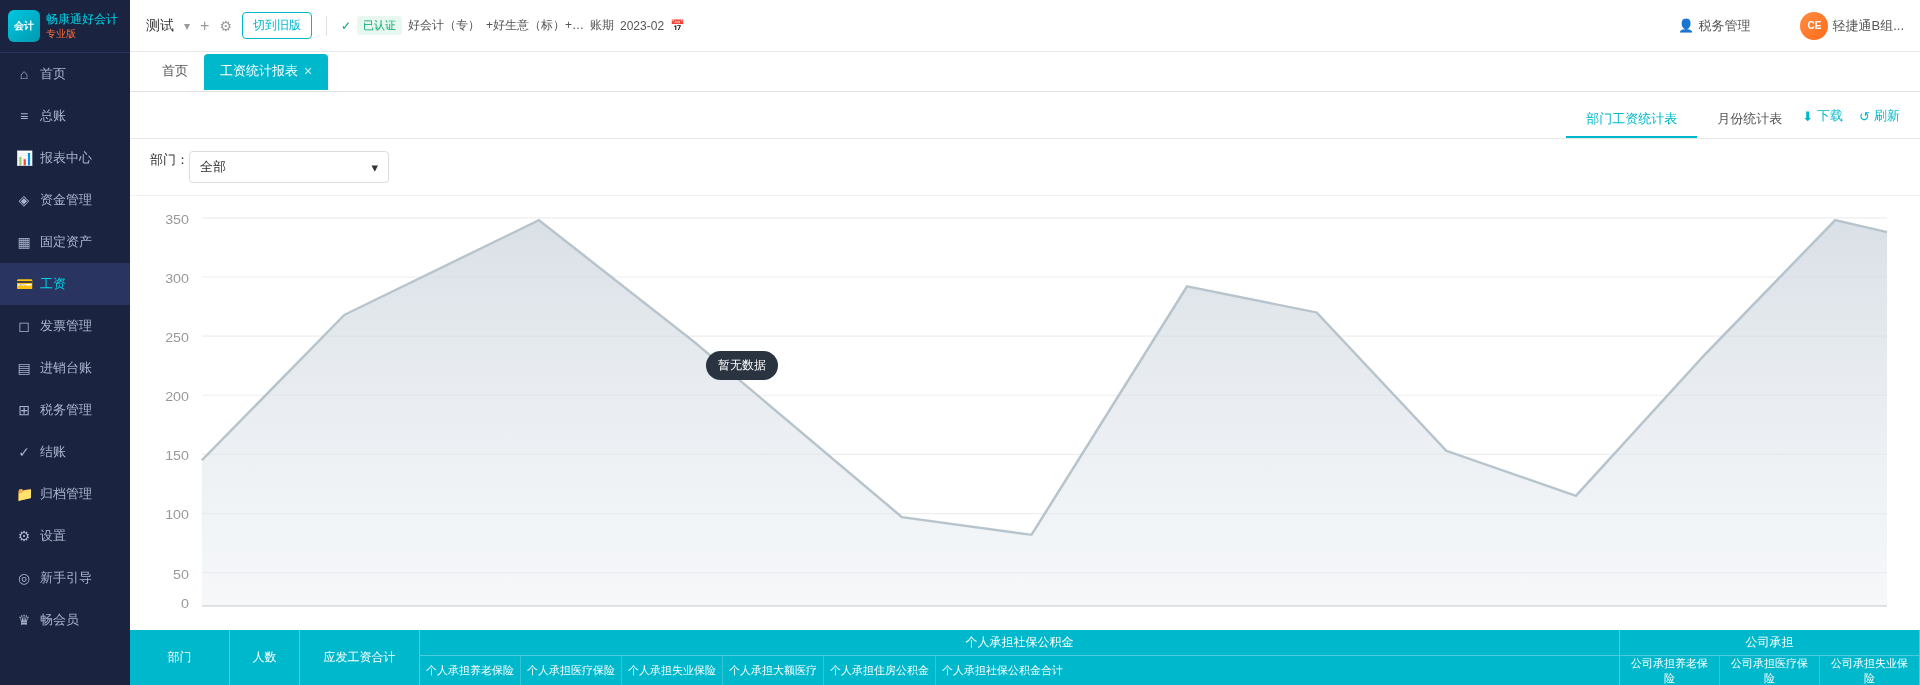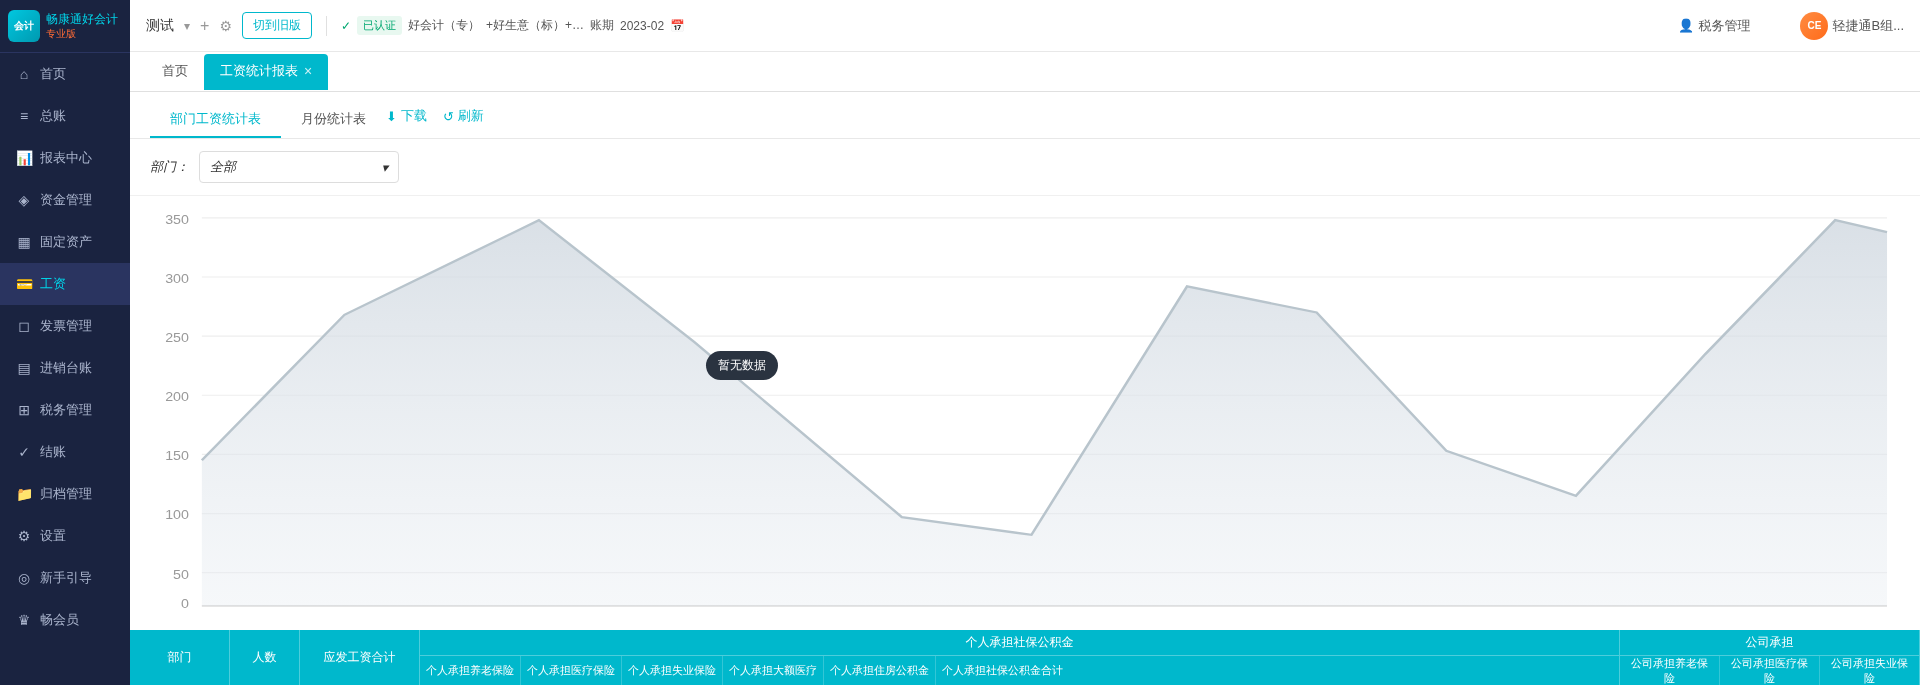--- a/index.html
+++ b/index.html
@@ -105,44 +105,43 @@
       display: flex; align-items: center; gap: 6px;
     }
     .tab-close { font-size: 14px; color: rgba(255,255,255,0.8); }
 
     
     .content { flex: 1; display: flex; overflow: hidden; }
     .content-main { flex: 1; background: white; display: flex; flex-direction: column; overflow: hidden; }
 
     
     .subtab-bar {
-      display: flex; align-items: center; justify-content: flex-start;
+      display: flex; align-items: center; justify-content: flex-end;
       padding: 10px 20px 0;
       border-bottom: 1px solid #e8e8e8;
       flex-shrink: 0;
     }
     .subtab-left { display: flex; gap: 0; }
     .subtab-item {
       padding: 8px 20px;
       font-size: 13px;
       cursor: pointer;
       color: #555;
       border-bottom: 2px solid transparent;
     }
     .subtab-item.active { color: #00b8cc; border-bottom: 2px solid #00b8cc; }
     .subtab-right { display: flex; align-items: center; gap: 16px; padding-bottom: 8px; }
     .subtab-action { display: flex; align-items: center; gap: 4px; color: #00b8cc; font-size: 13px; cursor: pointer; }
 
     
     .filter-bar {
       padding: 12px 20px;
-      display: flex; align-items: center; gap: 10px;
+      display: flex; gap: 0;
       border-bottom: 1px solid #f0f0f0;
       flex-shrink: 0;
-      font-style: italic;
     }
     .filter-label { color: #333; font-size: 13px; }
     .filter-select {
       width: 200px; padding: 6px 10px;
       border: 1px solid #ddd; border-radius: 4px;
       font-size: 13px; color: #333;
       display: flex; align-items: center; justify-content: space-between;
       cursor: pointer; background: white;
     }
 

